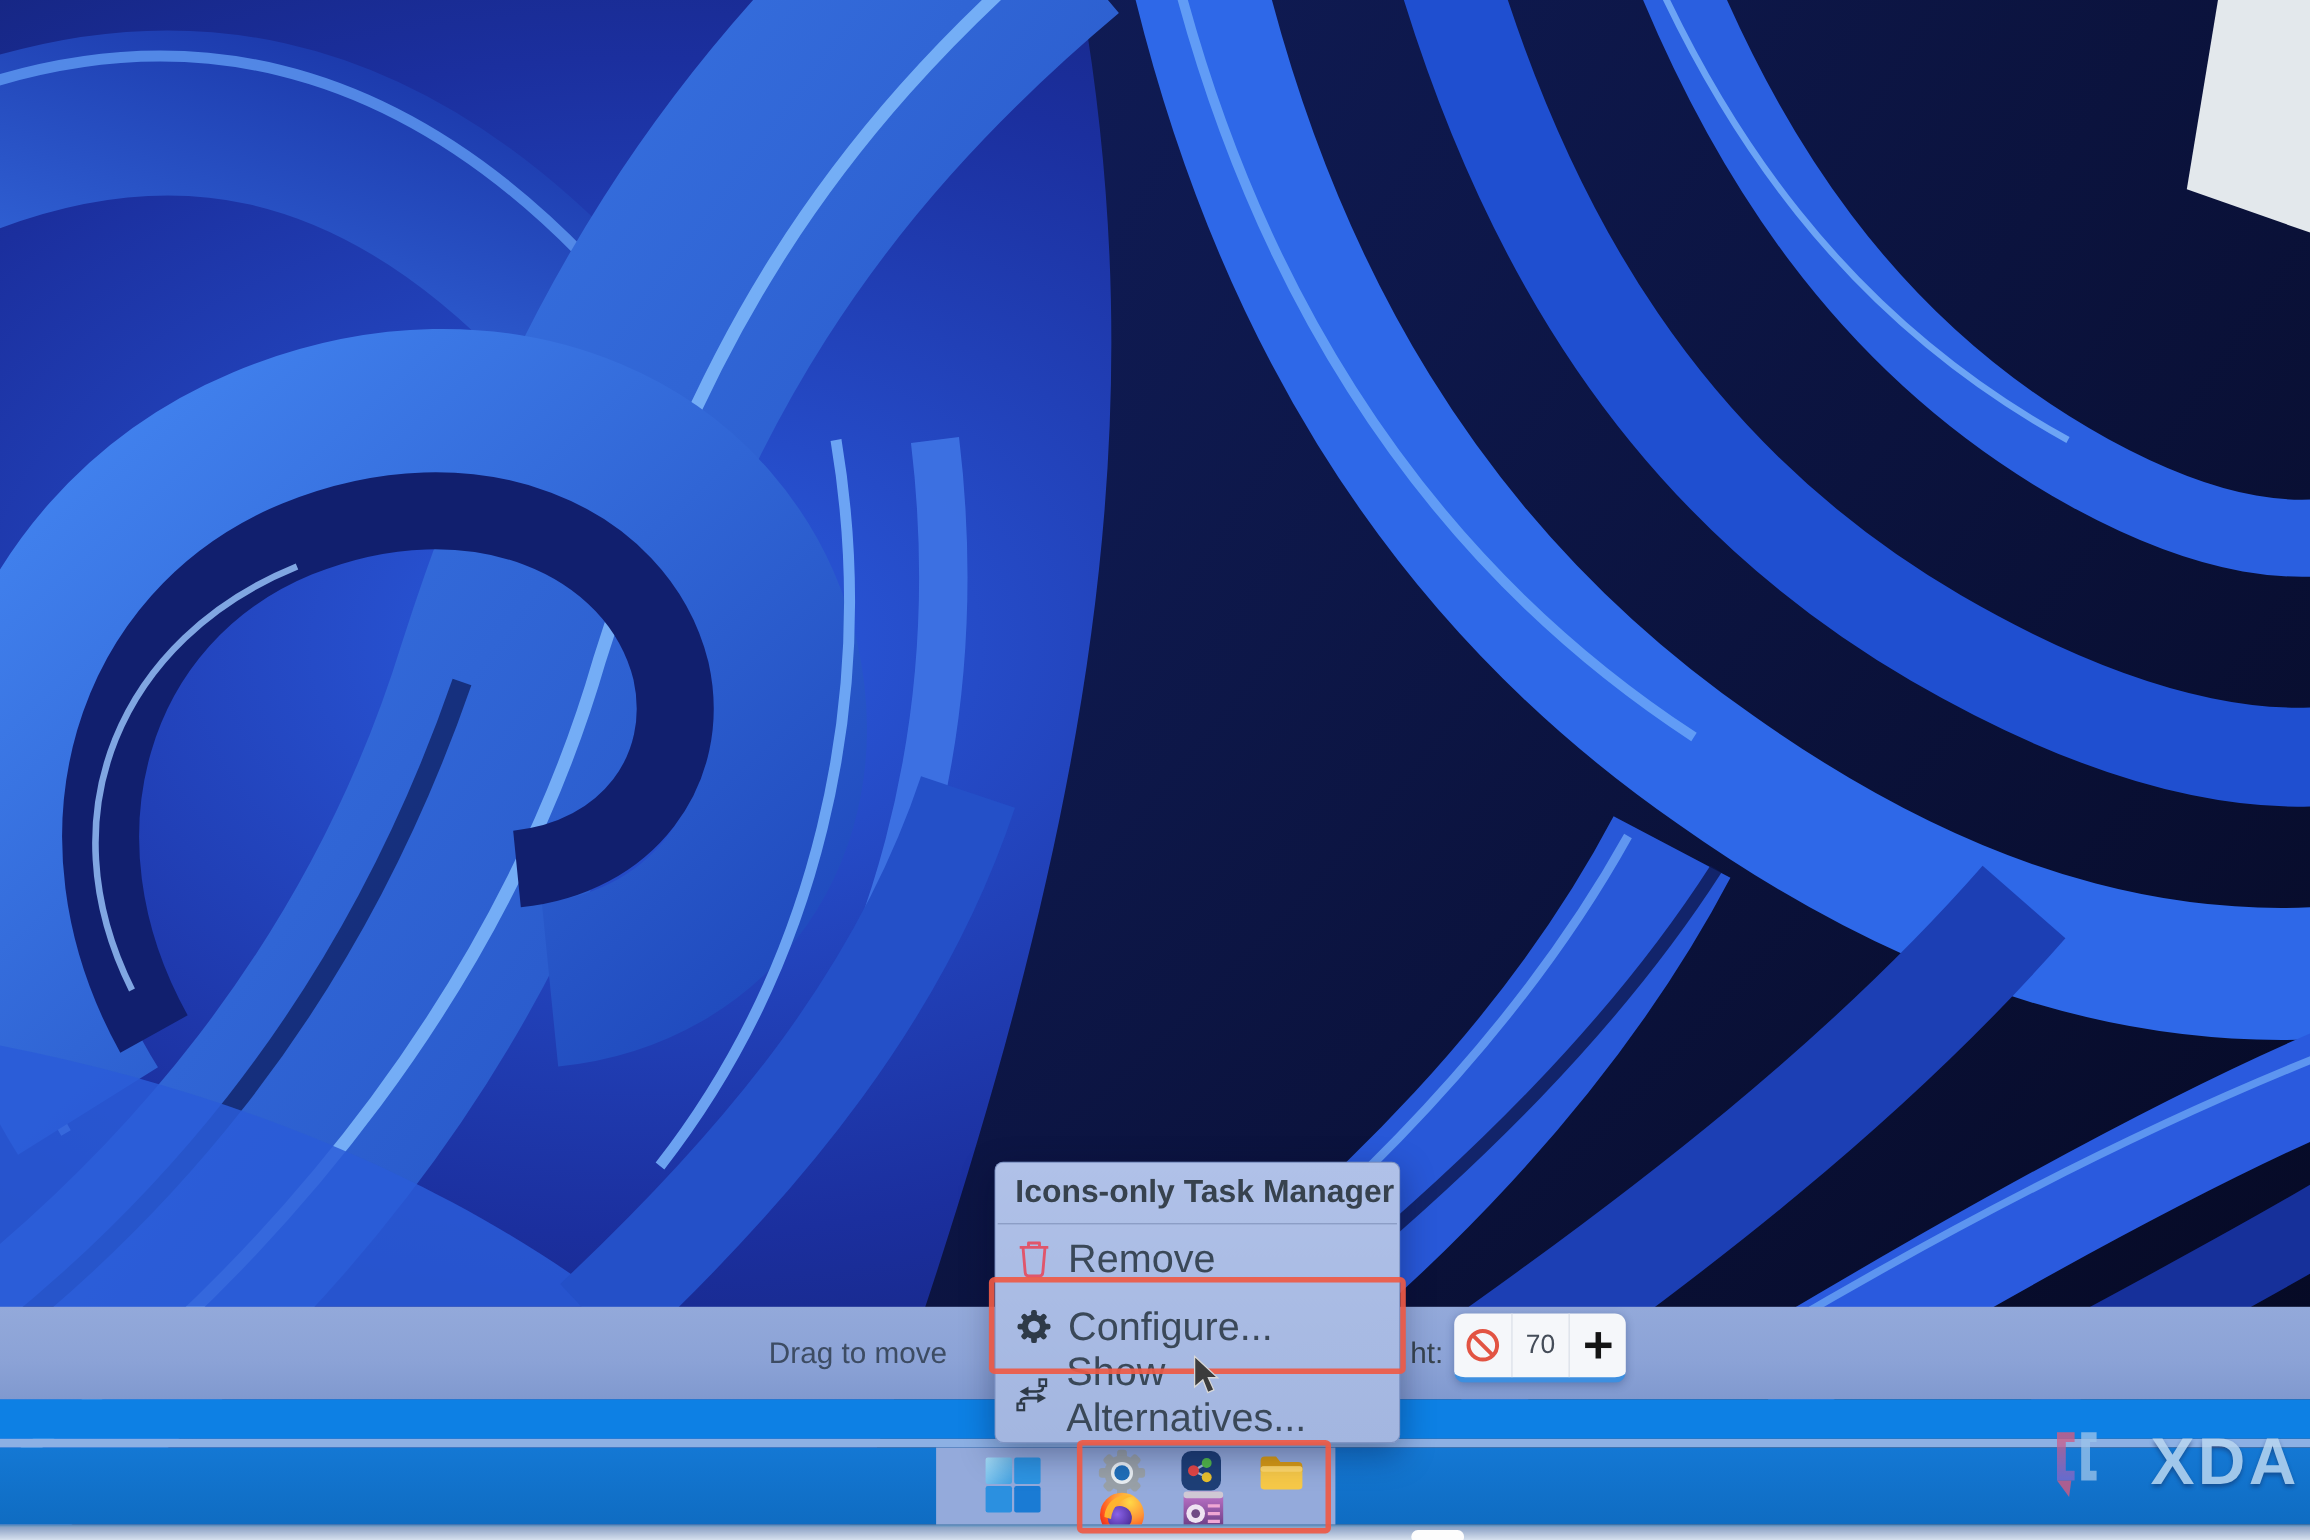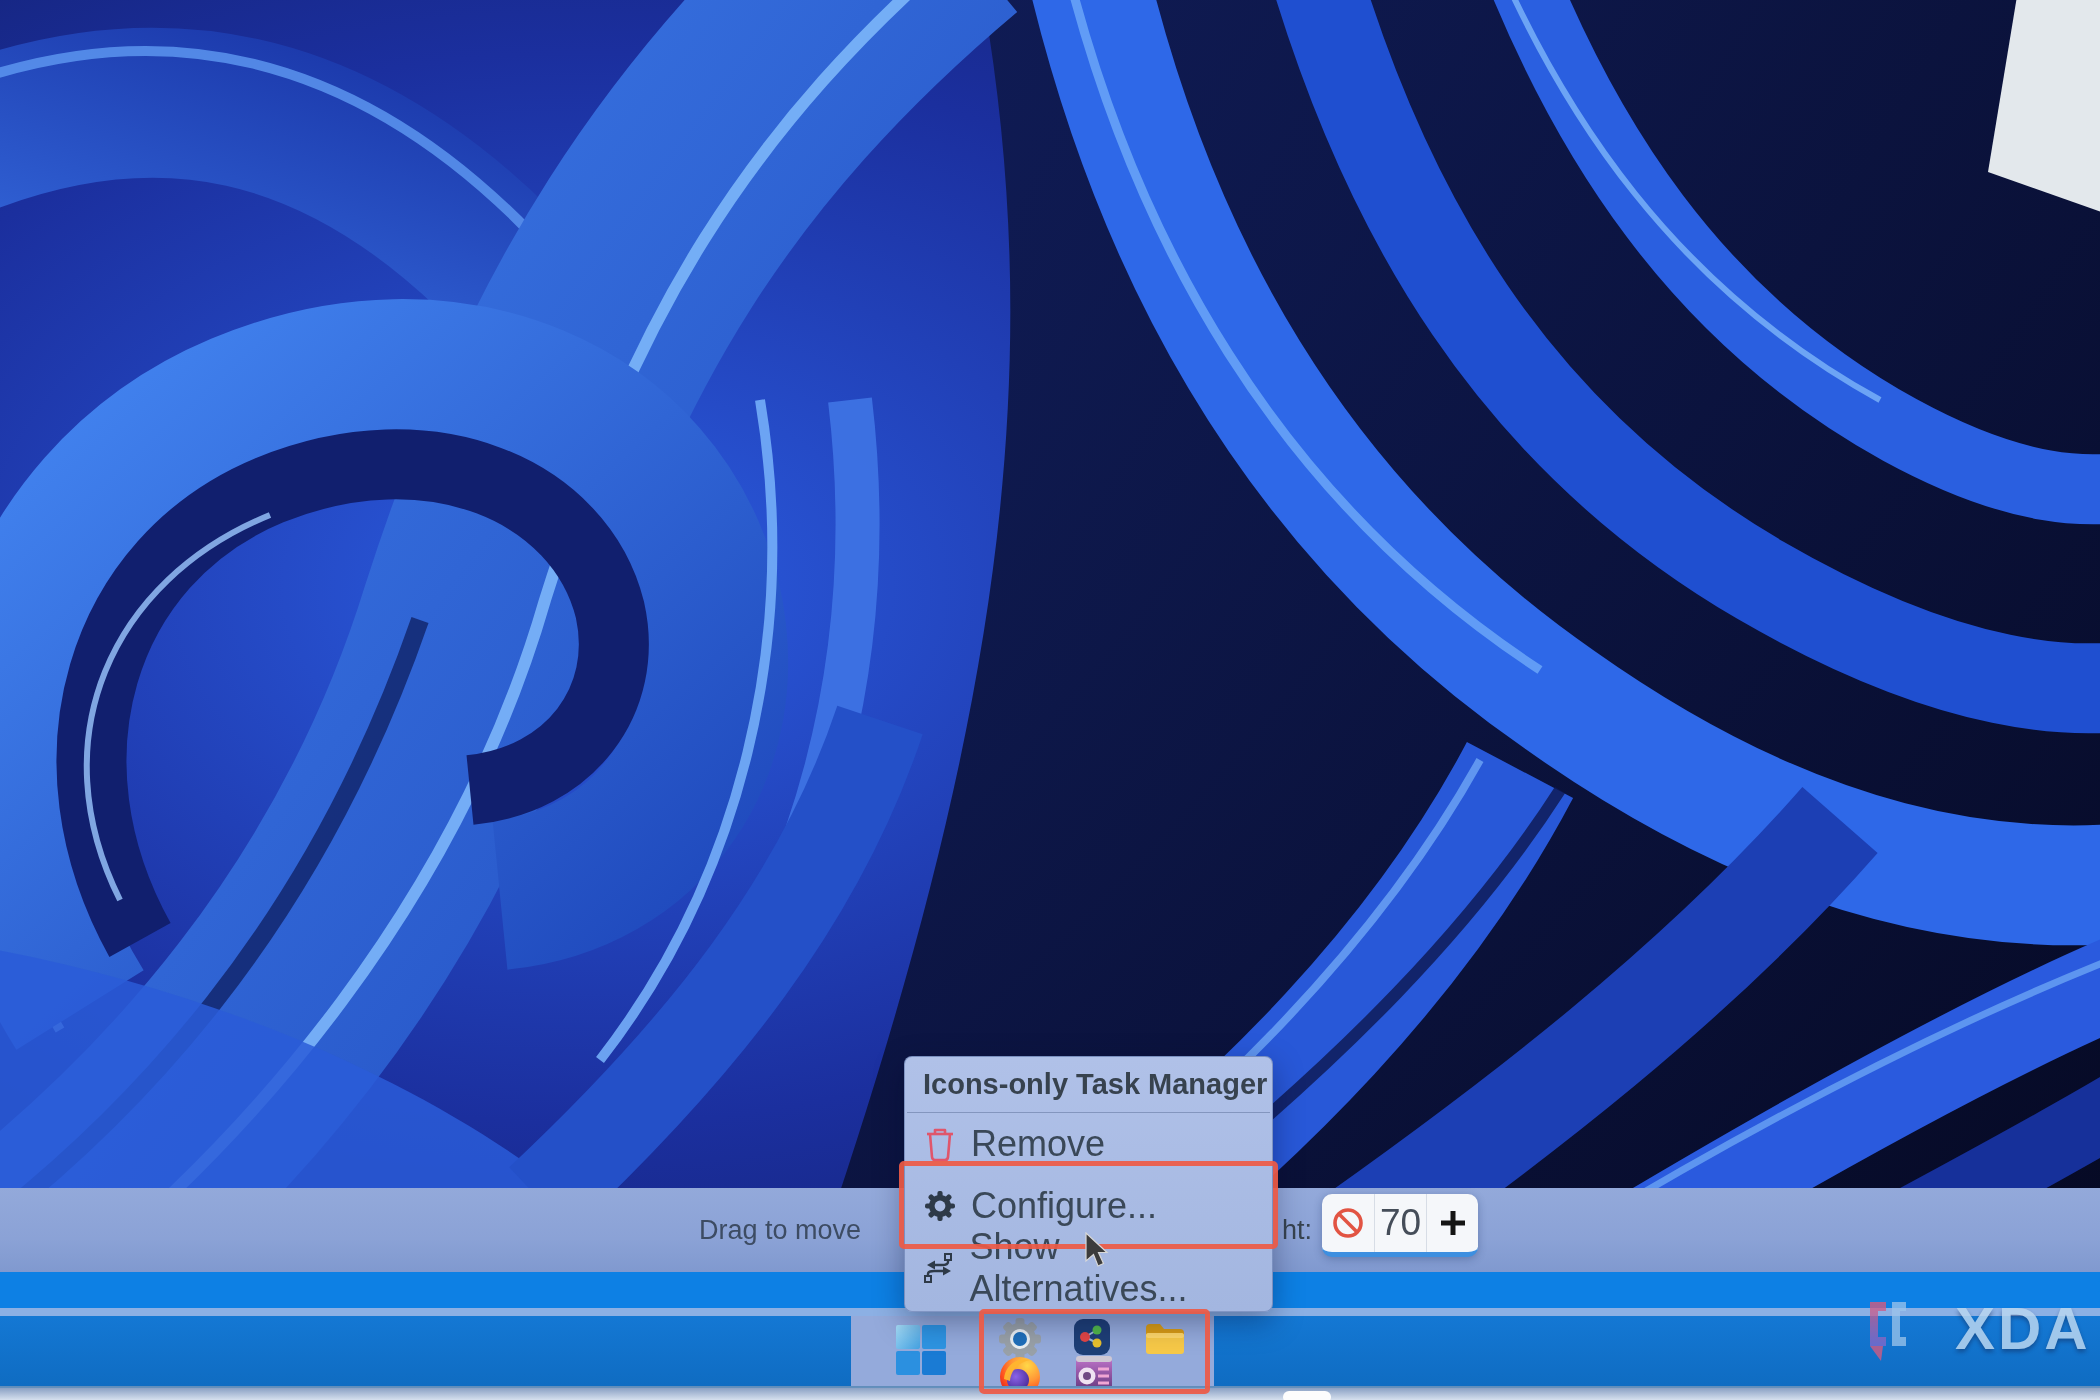--- a/index.html
+++ b/index.html
@@ -13,21 +13,21 @@
     z-index:10;}
   .drag-label{position:absolute;left:660px;top:0;width:240px;height:68px;
     line-height:84px;text-align:center;font-size:27px;color:#3d4c63;}
   .height-label{position:absolute;left:1238px;top:0;width:74px;height:84px;
     line-height:84px;text-align:right;font-size:27px;color:#37434f;}
   .spinbox{position:absolute;left:1322px;top:6px;width:156px;height:58px;
     background:#f5f7fa;border-radius:10px;border-bottom:5px solid #3d8fe0;
     box-shadow:0 2px 8px rgba(15,40,90,.3);display:flex;align-items:center;}
   .spin-seg{display:flex;align-items:center;justify-content:center;height:100%;}
   .seg-no{width:52px;border-right:1px solid #d7dde6;}
-  .seg-val{width:52px;font-size:37px;color:#454d59;border-right:1px solid #d7dde6;}
+  .seg-val{width:52px;font-size:24px;color:#454d59;border-right:1px solid #d7dde6;}
   .seg-plus{width:51px;}
 
   
   .band-bright{position:absolute;left:0;top:1272px;width:2100px;height:36px;
     background:#0d80e4;z-index:5;}
   .band-line{position:absolute;left:0;top:1308px;width:2100px;height:8px;
     background:#8cb0e4;z-index:5;}
   .taskbar{position:absolute;left:0;top:1316px;width:2100px;height:70px;
     background:linear-gradient(180deg,#1478d4,#0f6cc2);z-index:6;}
   .panel-highlight{position:absolute;left:851px;top:0;width:363px;height:70px;

